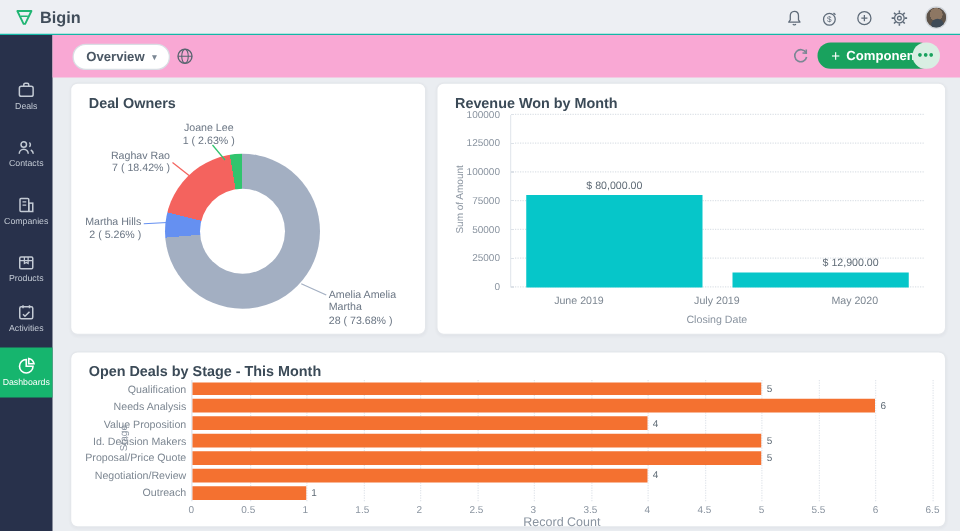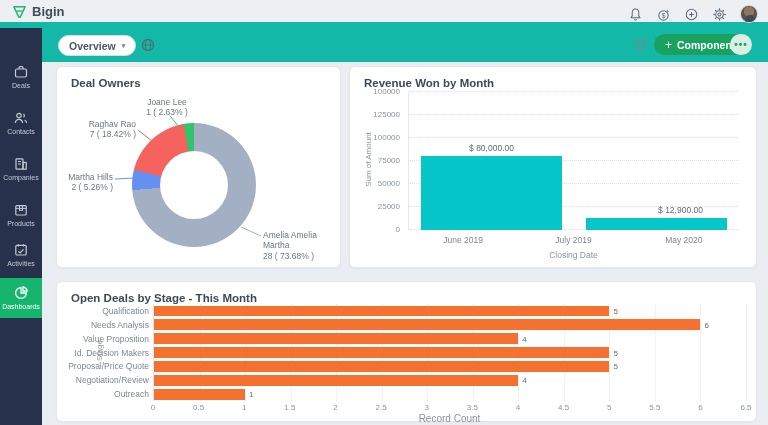--- a/index.html
+++ b/index.html
@@ -2,21 +2,21 @@
 <html><head>
 <meta charset="utf-8">
 <style>
   * { box-sizing: border-box; margin: 0; padding: 0; }
   html,body { width:768px; height:425px; overflow:hidden;
     font-family:"Liberation Sans", sans-serif; background:#eaedf1; color:#3b4a57; }
   .page { position:relative; width:768px; height:425px; }
 
   
   .topbar { position:absolute; left:0; top:0; width:768px; height:28px;
-    background:#edeff3; border-bottom:6px solid #14b8a6; display:flex; align-items:center; }
+    background:#edeff3; border-bottom:1px solid #14b8a6; display:flex; align-items:center; }
   .brand { display:flex; align-items:center; gap:5px; margin-left:12px; }
   .brand-name { font-size:13px; font-weight:700; color:#414d5a; }
   .search-pill { position:absolute; left:70px; top:5px; width:160px; height:18px;
     background:#fff; border:1px solid #e1e5ea; border-radius:9px;
     display:flex; align-items:center; padding:0 8px; }
   .search-pill input { border:none; outline:none; flex:1; font-size:9.5px;
     font-family:"Liberation Sans",sans-serif; color:#55626f; background:transparent; }
   .search-pill input::placeholder { color:#98a2ae; }
   .top-icons { position:absolute; right:10px; top:0; height:28px; display:flex;
     align-items:center; gap:13px; }
@@ -30,21 +30,21 @@
   
   .sidebar { position:absolute; left:0; top:28px; width:42px; height:397px; background:#28314b; }
   .side-item { position:absolute; left:0; width:42px; text-align:center; color:#c3cad4;
     cursor:pointer; }
   .side-item svg { display:block; margin:0 auto 2px auto; }
   .side-label { font-size:7px; letter-spacing:0; display:block; }
   .side-item.active { background:#16b56e; color:#ffffff; padding-top:7px; }
 
   
   .main { position:absolute; left:42px; top:28px; width:726px; height:397px; }
-  .toolbar { position:absolute; left:0; top:0; width:726px; height:34px; background:#14b8a6; }
+  .toolbar { position:absolute; left:0; top:0; width:726px; height:34px; background:#f9a8d4; }
   .view-pill { position:absolute; left:16px; top:7px; height:21px; padding:0 10px;
     background:#fff; border:1px solid #d9dee4; border-radius:11px; display:flex;
     align-items:center; gap:6px; font-size:10.5px; font-weight:700; color:#4a5764; cursor:pointer; }
   .caret { font-size:7px; color:#7b8794; }
   .globe-btn { position:absolute; left:99px; top:10px; cursor:pointer; }
   .refresh-btn { position:absolute; left:592px; top:10px; cursor:pointer; }
   .component-btn { position:absolute; left:612px; top:6px; height:21px; padding:0 11px;
     background:#19a25e; color:#fff; border:none; border-radius:11px; font-size:10.5px;
     font-weight:700; display:flex; align-items:center; gap:5px; cursor:pointer;
     font-family:"Liberation Sans",sans-serif; }

